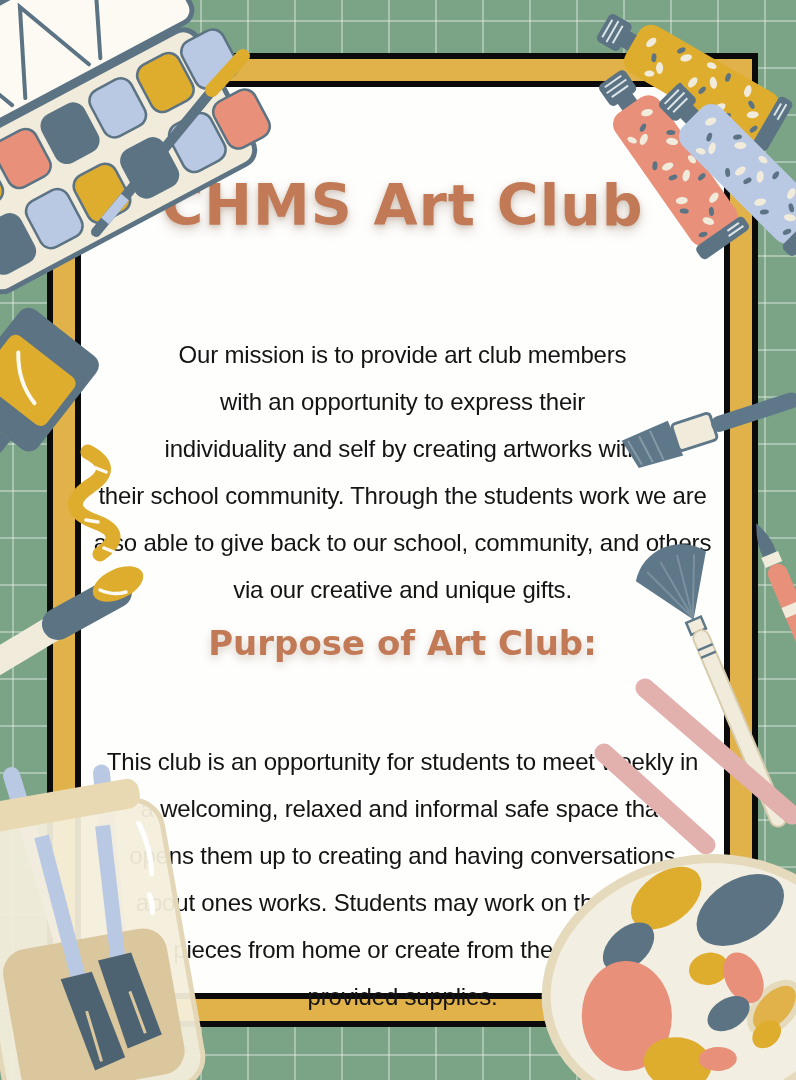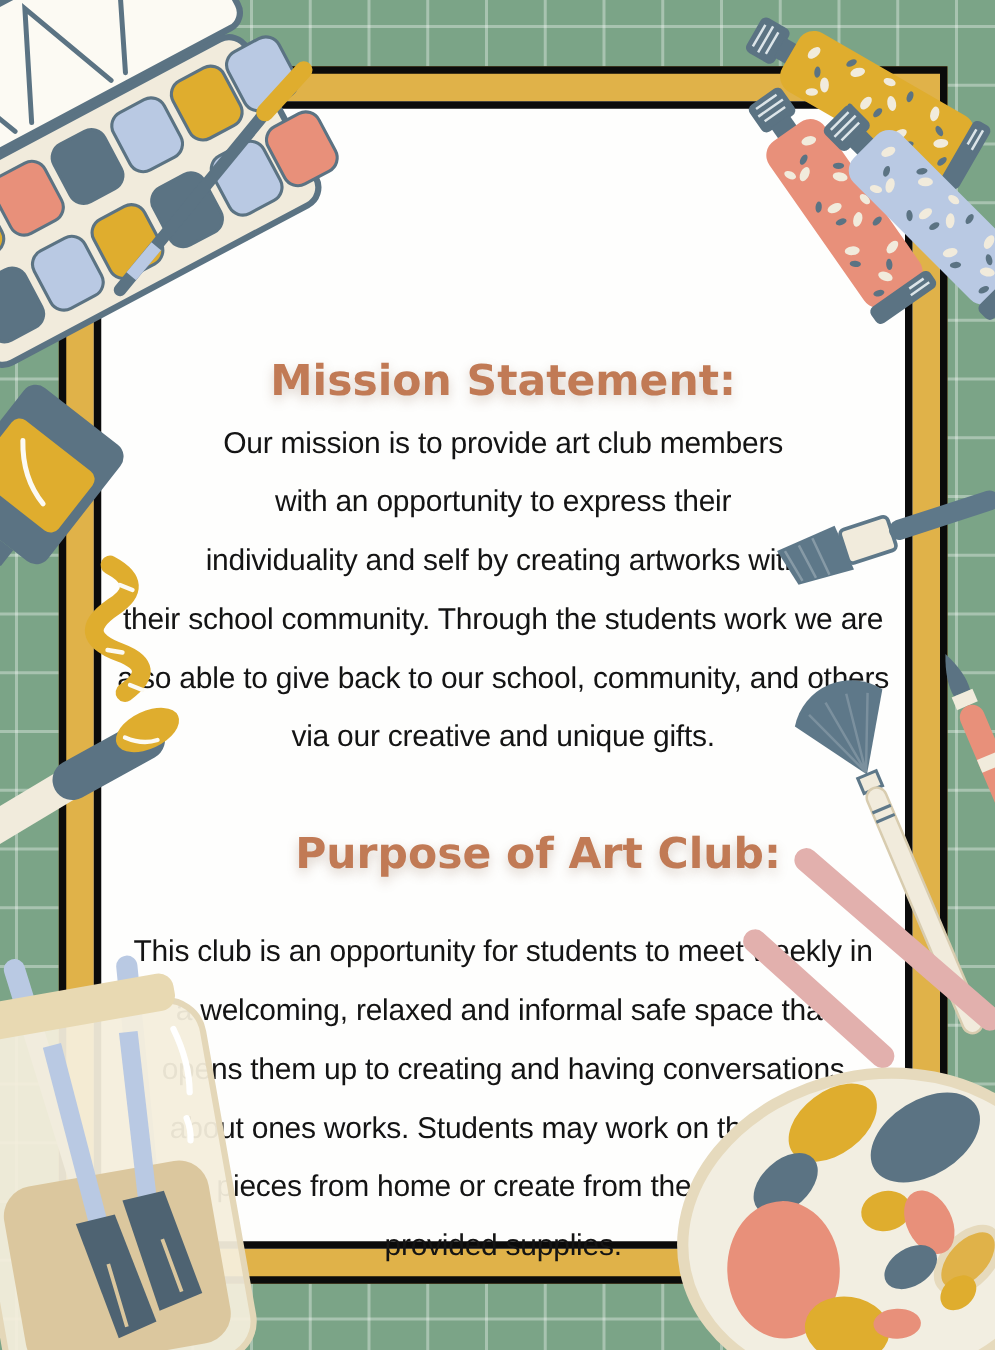--- a/index.html
+++ b/index.html
@@ -20,21 +20,21 @@
   .textcol{position:absolute;left:81px;width:643px;text-align:center;margin:0;}
   .title{top:168px;font-size:57px;line-height:74px;font-weight:bold;
     color:var(--heading-terracotta,#C17A55);letter-spacing:1px;
     font-family:"DejaVu Sans",sans-serif;
     text-shadow:0 5px 12px rgba(130,95,70,.30),0 2px 4px rgba(130,95,70,.22);}
   .heading{font-size:34px;line-height:42px;font-weight:bold;
     color:var(--heading-terracotta,#C17A55);
     font-family:"DejaVu Sans",sans-serif;
     text-shadow:0 4px 9px rgba(130,95,70,.28);}
   .h-mission{top:284px;}
-  .h-purpose{top:662px;padding-left:28px;}
+  .h-purpose{top:622px;}
   .body-text{font-size:24px;line-height:47px;color:var(--body-text,#141414);
     white-space:pre-line;letter-spacing:-0.2px;}
   .t-mission{top:331px;}
   .t-purpose{top:738px;}
   .decor{position:absolute;inset:0;pointer-events:none;}
   .f-slate{fill:var(--accent-slate,#5B7383);}
   .f-slate-d{fill:var(--accent-slate-dark,#4E6372);}
   .f-coral{fill:var(--accent-coral,#E8907A);}
   .f-mustard{fill:var(--accent-mustard,#DFAD2E);}
   .f-blue{fill:var(--accent-light-blue,#B9C9E3);}
@@ -47,21 +47,21 @@
   .s-pink{stroke:var(--accent-pink,#E2B0AD);}
 </style>
 </head>
 <body>
 
 <div class="page">
   <div class="bg-grid"></div>
   <div class="frame-gold"></div>
   <div class="paper"></div>
 
-  <h2 class="textcol heading h-mission">Mission Statement:</h2>
+  <h1 class="textcol title">CHMS Art Club</h1>
   <p class="textcol body-text t-mission">Our mission is to provide art club members
 with an opportunity to express their
 individuality and self by creating artworks with
 their school community. Through the students work we are
 also able to give back to our school, community, and others
 via our creative and unique gifts.</p>
   <h2 class="textcol heading h-purpose">Purpose of Art Club:</h2>
   <p class="textcol body-text t-purpose">This club is an opportunity for students to meet weekly in
 a welcoming, relaxed and informal safe space that
 opens them up to creating and having conversations

